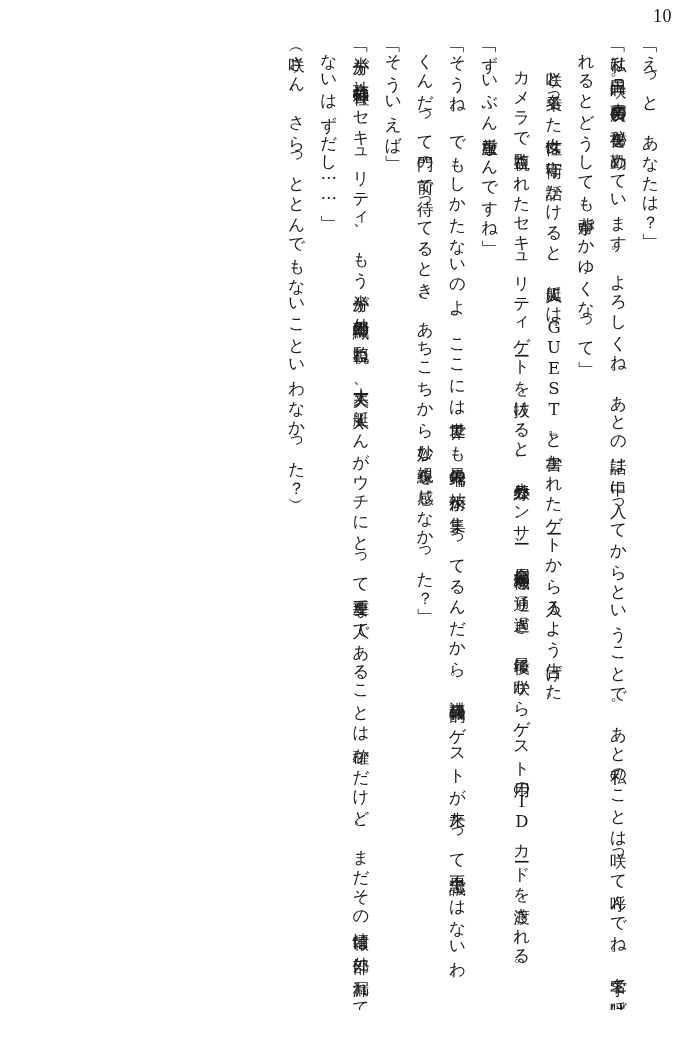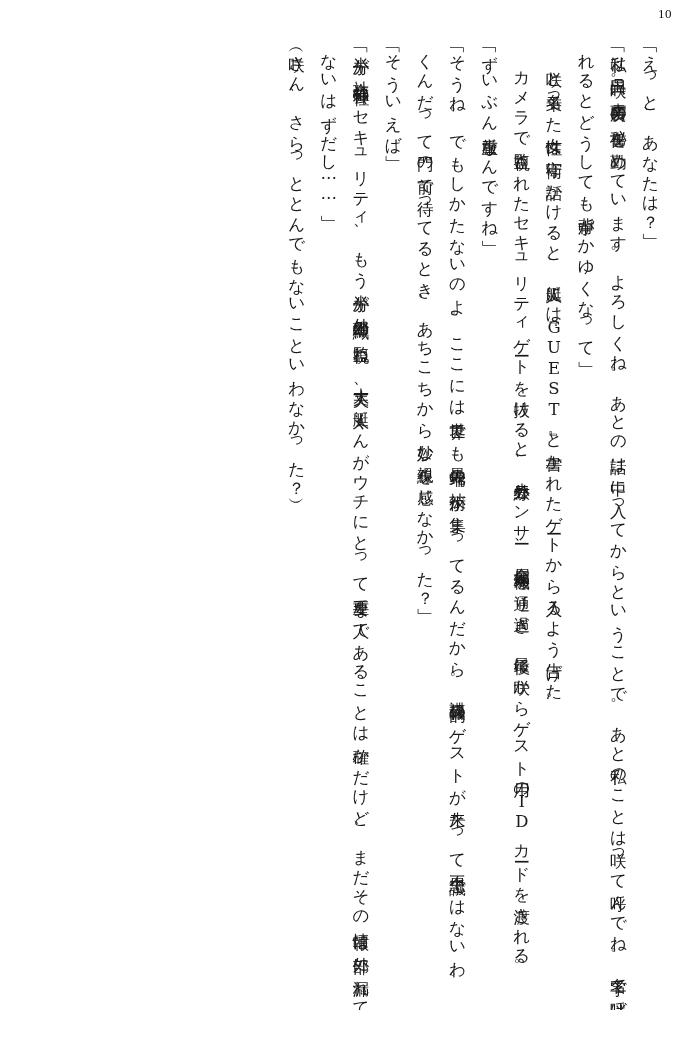--- a/index.html
+++ b/index.html
@@ -18,21 +18,21 @@
     position: relative;
     width: 700px;
     height: 1050px;
     background: #ffffff;
     box-sizing: border-box;
   }
   .page-number {
     position: absolute;
     top: 6px;
     right: 28px;
-    font-size: 13px;
+    font-size: 18px;
     font-family: "Liberation Serif", serif;
     color: #111;
     letter-spacing: 0.5px;
   }
   .text-body {
     position: absolute;
     top: 42px;
     right: 34px;
     bottom: 40px;
     left: 40px;

